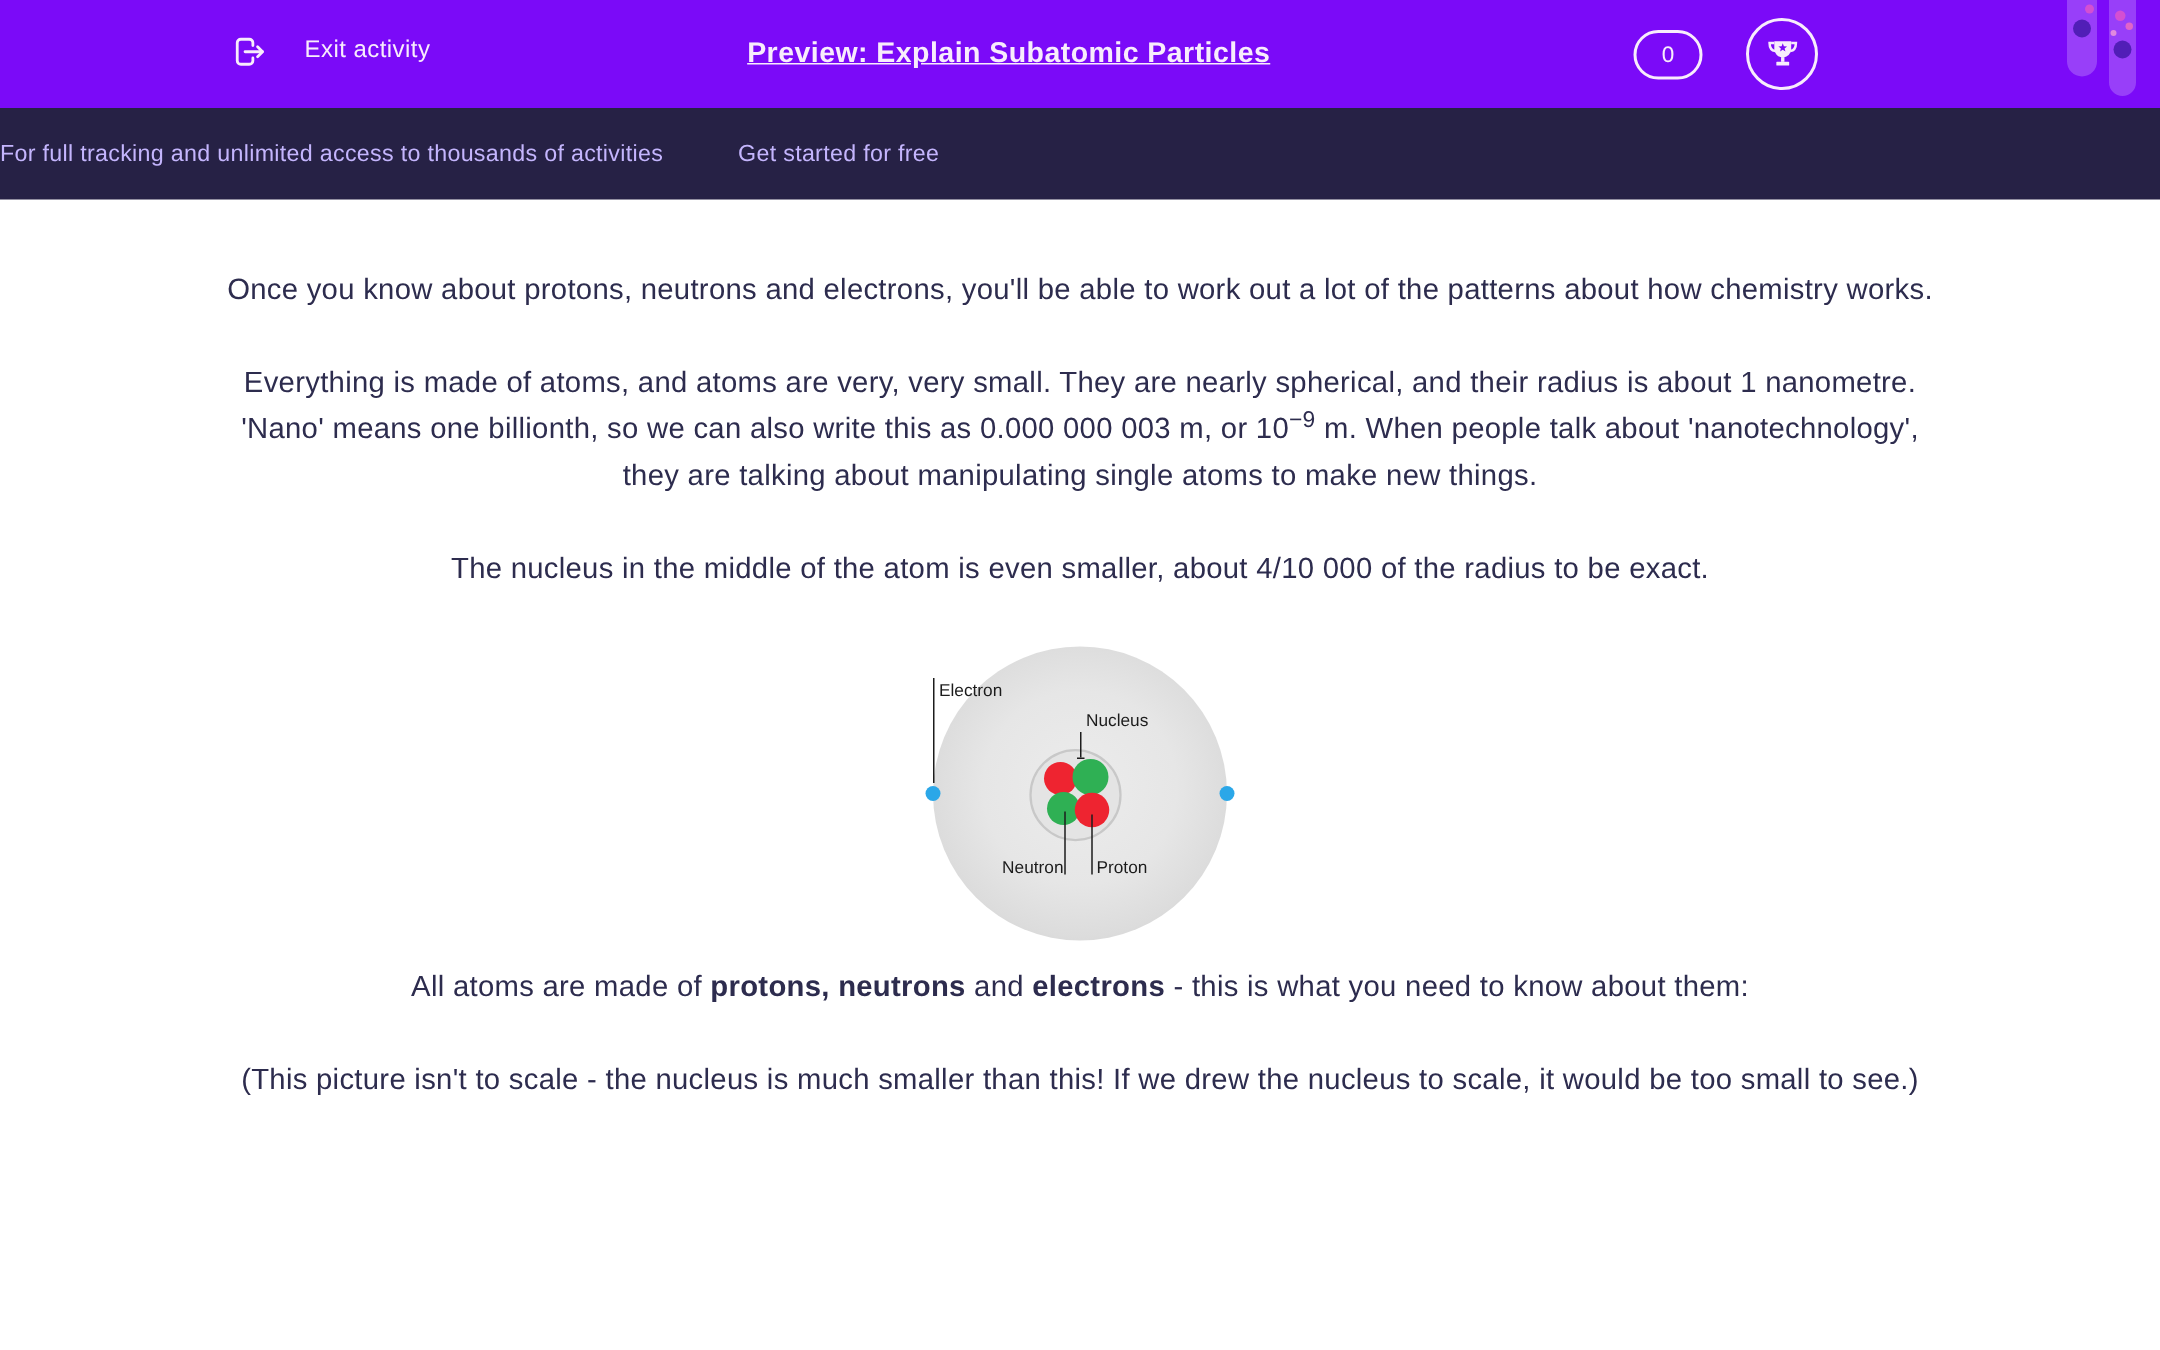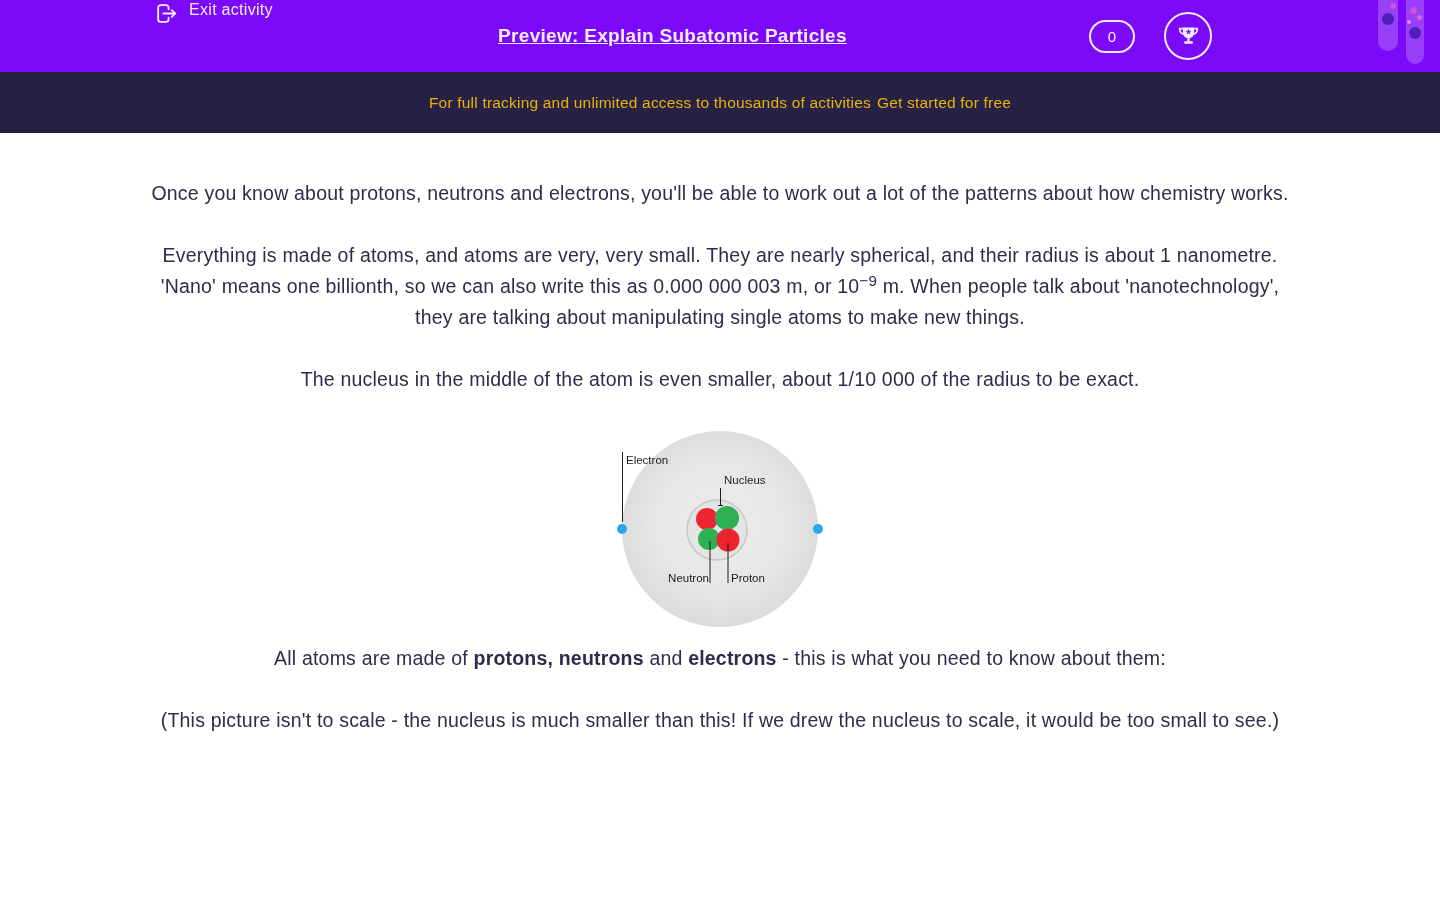--- a/index.html
+++ b/index.html
@@ -20,21 +20,21 @@
     overflow:hidden;
   }
 
   
   .topbar{
     position:relative;height:72px;background:var(--header-bg);
     color:var(--header-text);
   }
   .exit-btn{
     position:absolute;left:148px;top:0;height:68px;
-    display:flex;align-items:flex-start;gap:10px;
+    display:flex;align-items:center;gap:24px;
     background:none;border:none;cursor:pointer;
     color:var(--header-text);font-family:inherit;font-size:16px;letter-spacing:.3px;
   }
   .exit-btn svg{display:block;}
   .topbar-title{
     position:absolute;left:46.7%;top:0;transform:translateX(-50%);
     height:72px;display:flex;align-items:center;
     font-size:19px;font-weight:700;letter-spacing:.3px;white-space:nowrap;text-decoration:underline;
   }
   .topbar-right{
@@ -61,23 +61,23 @@
   .bub{position:absolute;border-radius:50%;}
   .t1-dark{width:12px;height:12px;left:4px;top:13px;background:rgba(58,20,160,.75);}
   .t1-pink{width:6px;height:6px;right:2px;top:3px;background:#D44FD2;}
   .t2-pink{width:7px;height:7px;left:4px;top:7px;background:#D44FD2;}
   .t2-mag{width:5px;height:5px;left:11px;top:15px;background:#E064C9;}
   .t2-dark{width:12px;height:12px;left:3px;top:27px;background:rgba(58,20,160,.75);}
   .t2-tiny{width:4px;height:4px;left:1px;top:20px;background:#E08ADF;}
 
   
   .banner{
-    height:61px;background:var(--banner-bg);color:#eab308;
-    display:flex;align-items:center;justify-content:center;
-    font-size:15.5px;letter-spacing:.2px;
+    height:61px;background:var(--banner-bg);color:#c4b5fd;
+    display:flex;align-items:center;justify-content:flex-start;
+    font-size:15.5px;letter-spacing:.2px;gap:44px;
   }
   .banner b{font-weight:400;}
   .banner .cta{margin-left:6px;cursor:pointer;}
 
   
   .content{padding-top:45px;text-align:center;}
   .content p{
     width:1160px;margin:0 auto 31px;
     font-size:19.5px;line-height:31px;letter-spacing:.2px;
   }
@@ -149,21 +149,21 @@
 <main class="content">
   <p>
     <span>Once you know about protons, neutrons and electrons, you'll be able to work out a lot of the patterns about how chemistry works.</span>
   </p>
 
   <p>
     <span>Everything is made of atoms, and atoms are very, very small. They are nearly spherical, and their radius is about 1 nanometre. 'Nano' means one billionth, so we can also write this as 0.000 000 003 m, or 10</span><sup>−9</sup><span> m. When people talk about 'nanotechnology', they are talking about manipulating single atoms to make new things.</span>
   </p>
 
   <p>
-    <span>The nucleus in the middle of the atom is even smaller, about 1/10 000 of the radius to be exact.</span>
+    <span>The nucleus in the middle of the atom is even smaller, about 4/10 000 of the radius to be exact.</span>
   </p>
 
   <figure class="atom-fig">
     <svg width="220" height="212" viewBox="0 0 220 212">
       <defs>
         <radialGradient id="cloudGrad" cx="50%" cy="48%" r="55%">
           <stop offset="0%" stop-color="#ececec"></stop>
           <stop offset="60%" stop-color="#e6e6e6"></stop>
           <stop offset="92%" stop-color="#dcdcdc"></stop>
           <stop offset="100%" stop-color="#d7d7d7"></stop>

